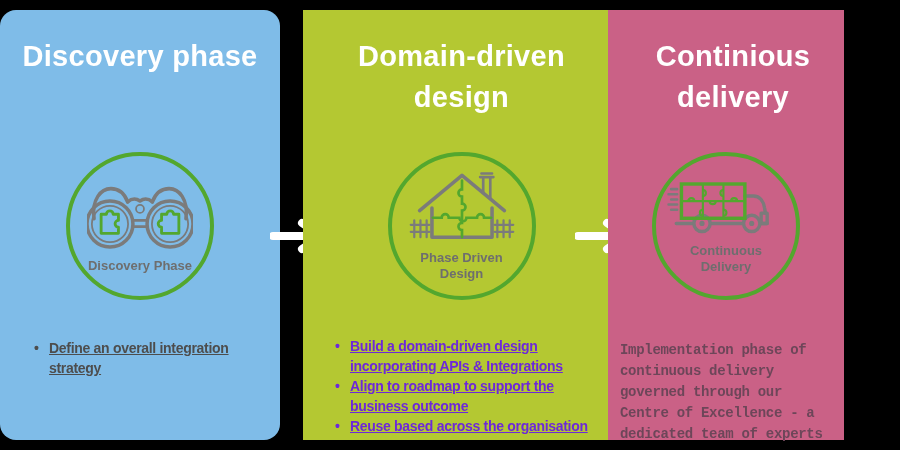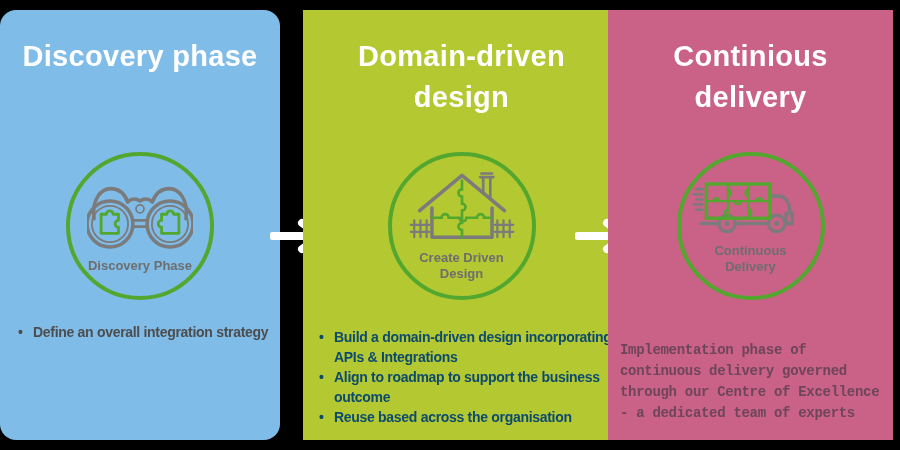--- a/index.html
+++ b/index.html
@@ -4,44 +4,44 @@
 <style>
   html,body{margin:0;padding:0;}
   body{
     width:900px;height:450px;position:relative;overflow:hidden;
     background:#000;
     font-family:"Liberation Sans",sans-serif;
   }
   .panel{position:absolute;top:10px;height:430px;}
   .panel-discovery{left:0;width:280px;background:#7fbce8;border-radius:16px;}
   .panel-ddd{left:303px;width:317px;background:#b4c832;}
-  .panel-cd{left:608px;width:285px;background:#ca6186;}
+  .panel-cd{left:608px;width:236px;background:#ca6186;}
 
   .title{
     margin:26px auto 0;width:250px;text-align:center;color:#fff;
     font-size:29px;line-height:41px;font-weight:bold;letter-spacing:.3px;
   }
   .icon-circle{
     position:absolute;top:142px;left:50%;transform:translateX(-50%);
     width:148px;height:148px;border:4px solid #53a72e;border-radius:50%;
     box-sizing:border-box;display:flex;flex-direction:column;
     align-items:center;justify-content:center;
   }
   .icon-label{
     margin-top:4px;text-align:center;font-size:13px;font-weight:bold;
     color:#6e6e6e;line-height:16px;width:116px;
   }
   .body-text{
     position:absolute;top:312px;left:16px;right:8px;
     font-weight:bold;font-size:14px;letter-spacing:-0.3px;line-height:20px;
   }
   .panel-discovery .body-text{color:#4d4d4d;}
-  .panel-ddd .body-text{color:#0c4a6e;top:317px;left:14px;right:6px;}
+  .panel-ddd .body-text{color:#6d28d9;top:310px;left:14px;right:6px;}
   .panel-cd .body-text{color:#6d4659;top:316px;left:12px;right:10px;line-height:21px;font-family:Liberation Mono, monospace;}
-  .bullets{list-style:none;margin:0;padding:0;}
+  .bullets{list-style:none;margin:16px;padding:0;text-decoration:underline;}
   .bullets li{position:relative;padding-left:17px;}
   .bullets li::before{content:"\2022";position:absolute;left:2px;}
 
   .arrow{position:absolute;top:218px;}
   .arrow-1{left:270px;}
   .arrow-2{left:575px;}
   svg{display:block;}
 </style>
 </head>
 <body>
@@ -97,21 +97,21 @@
         </g>
         <g fill="none" stroke="#7b7b7b" stroke-width="2.5" stroke-linecap="round">
           <path d="M-58,16 H-37 M-58,24 H-37 M-54,11 V30 M-47,11 V30 M-40,11 V30"></path>
           <path d="M58,16 H37 M58,24 H37 M54,11 V30 M47,11 V30 M40,11 V30"></path>
         </g>
         <g fill="none" stroke="#53a72e" stroke-width="3" stroke-linecap="round">
           <path d="M0,-34 v10 a4,4 0 1 0 0,8 v8 a4,4 0 1 1 0,8 v14 a4,4 0 1 0 0,8 v8"></path>
           <path d="M-33,8 h10 a4,4 0 1 1 8,0 h12 a4,4 0 1 0 8,0 h12 a4,4 0 1 1 8,0 h8"></path>
         </g>
       </svg>
-      <div class="icon-label">Create Driven Design</div>
+      <div class="icon-label">Phase Driven Design</div>
     </div>
     <ul class="bullets body-text">
       <li>Build a domain-driven design incorporating APIs &amp; Integrations</li>
       <li>Align to roadmap to support the business outcome</li>
       <li>Reuse based across the organisation</li>
     </ul>
   </section>
 
   <svg class="arrow arrow-2" width="58" height="36" viewBox="0 0 58 36">
     <path d="M3,18 H37" stroke="#ffffff" stroke-width="8" stroke-linecap="round" fill="none"></path>

